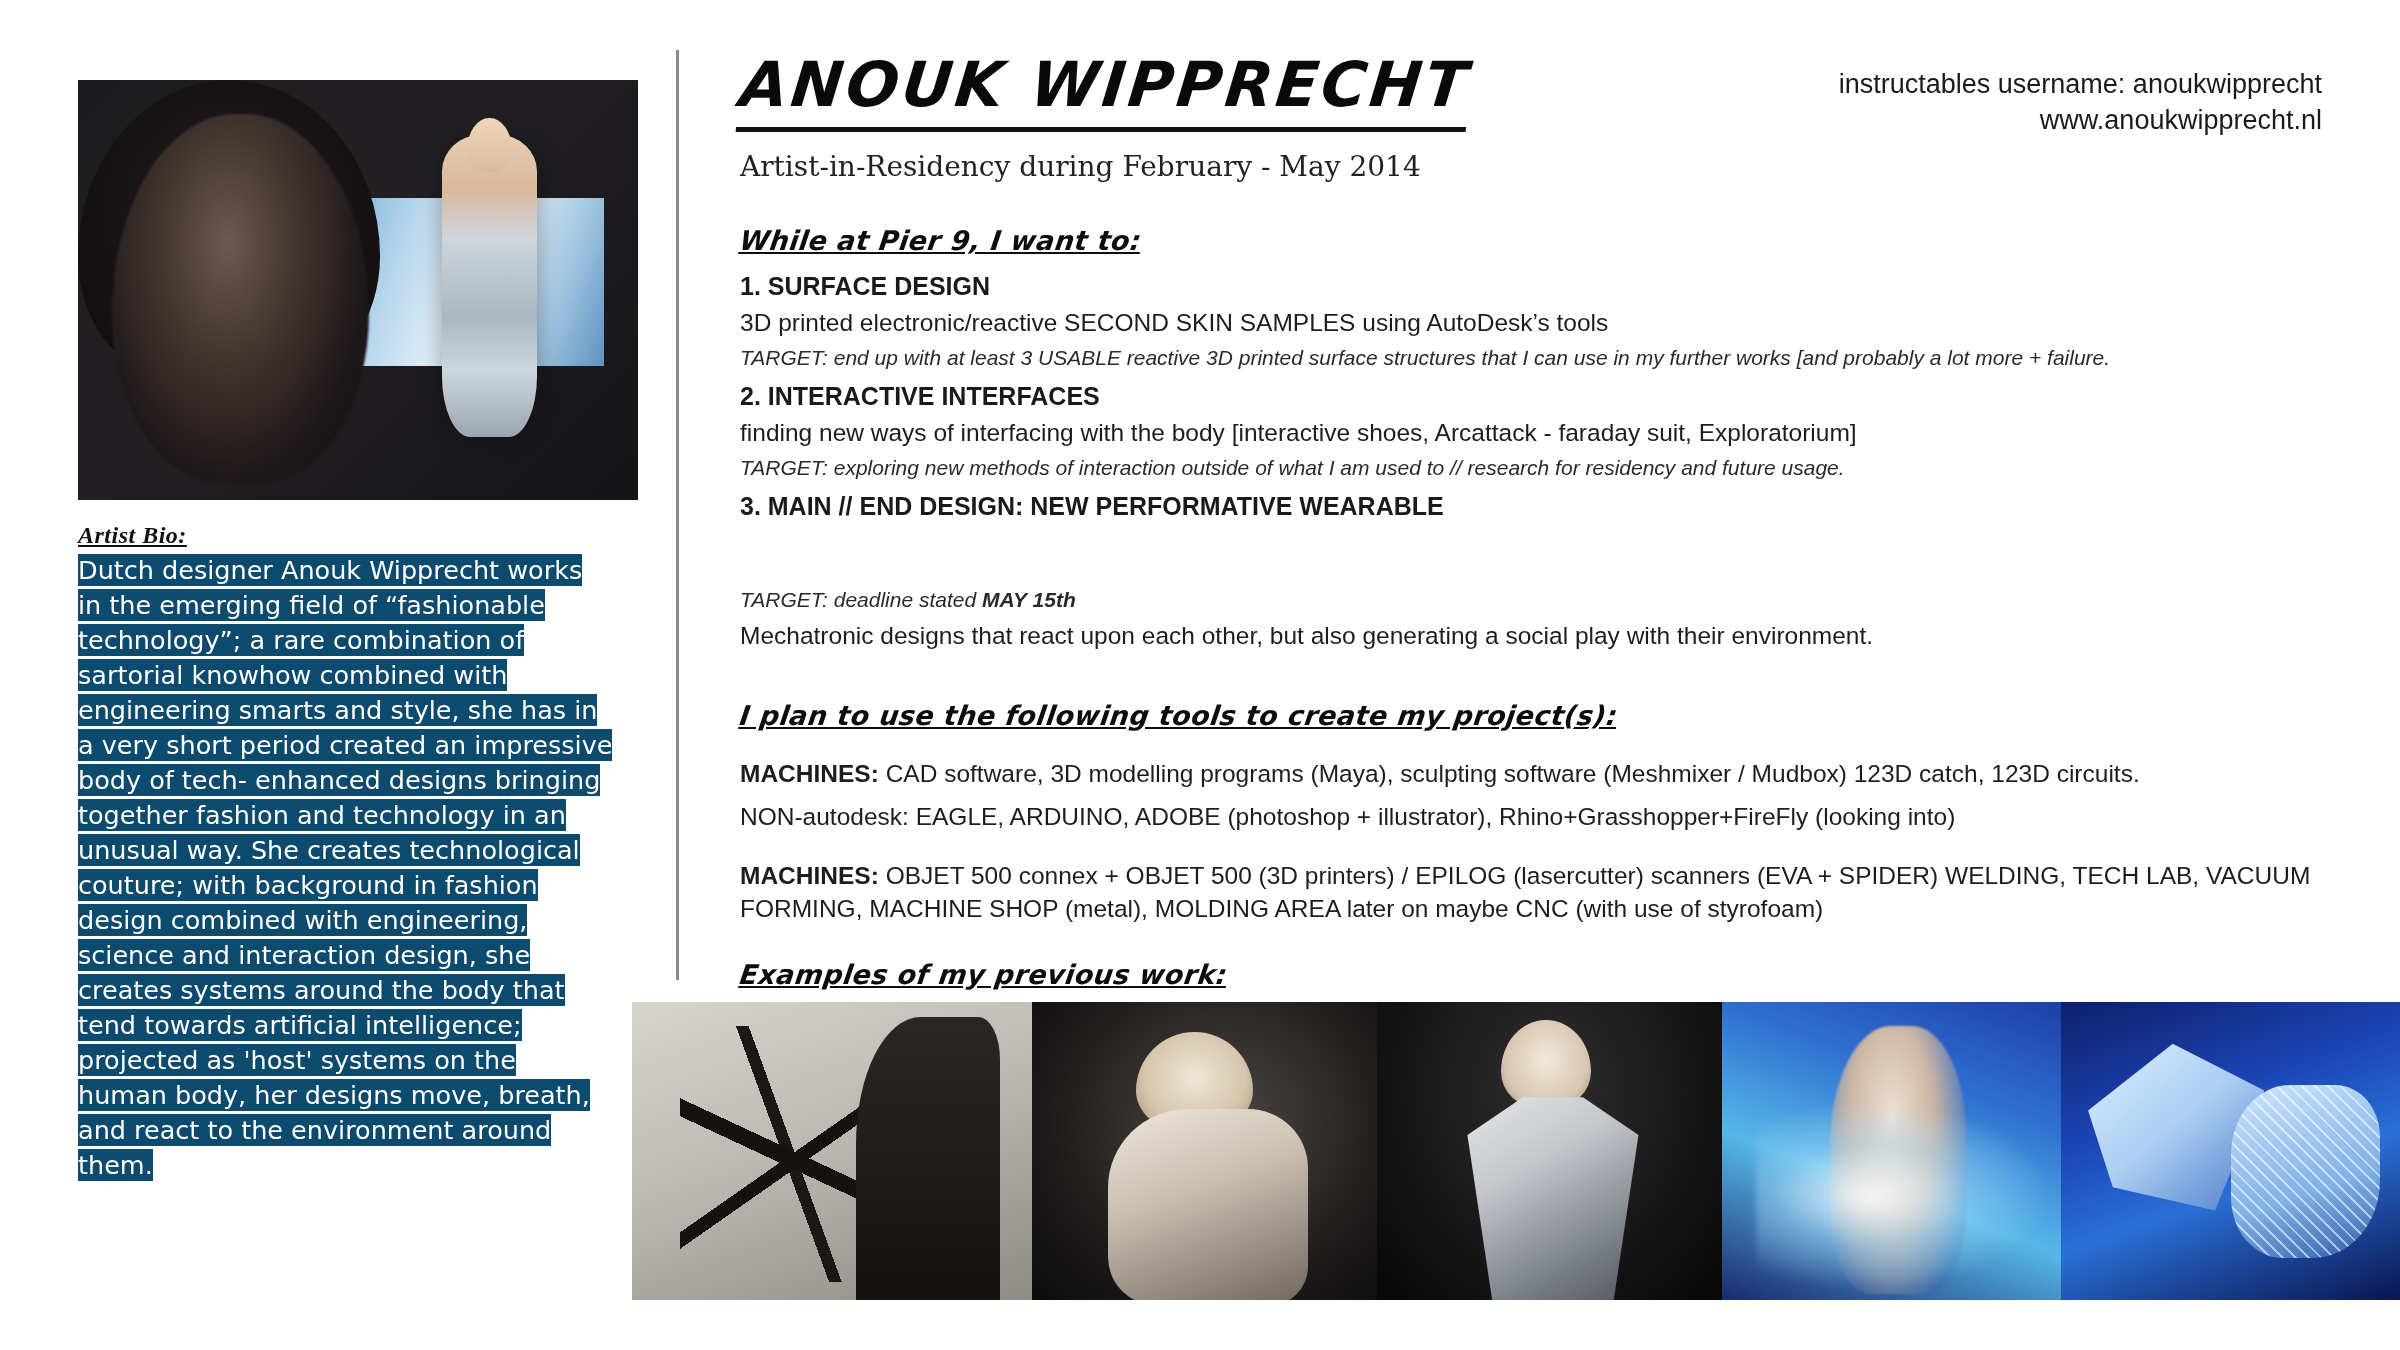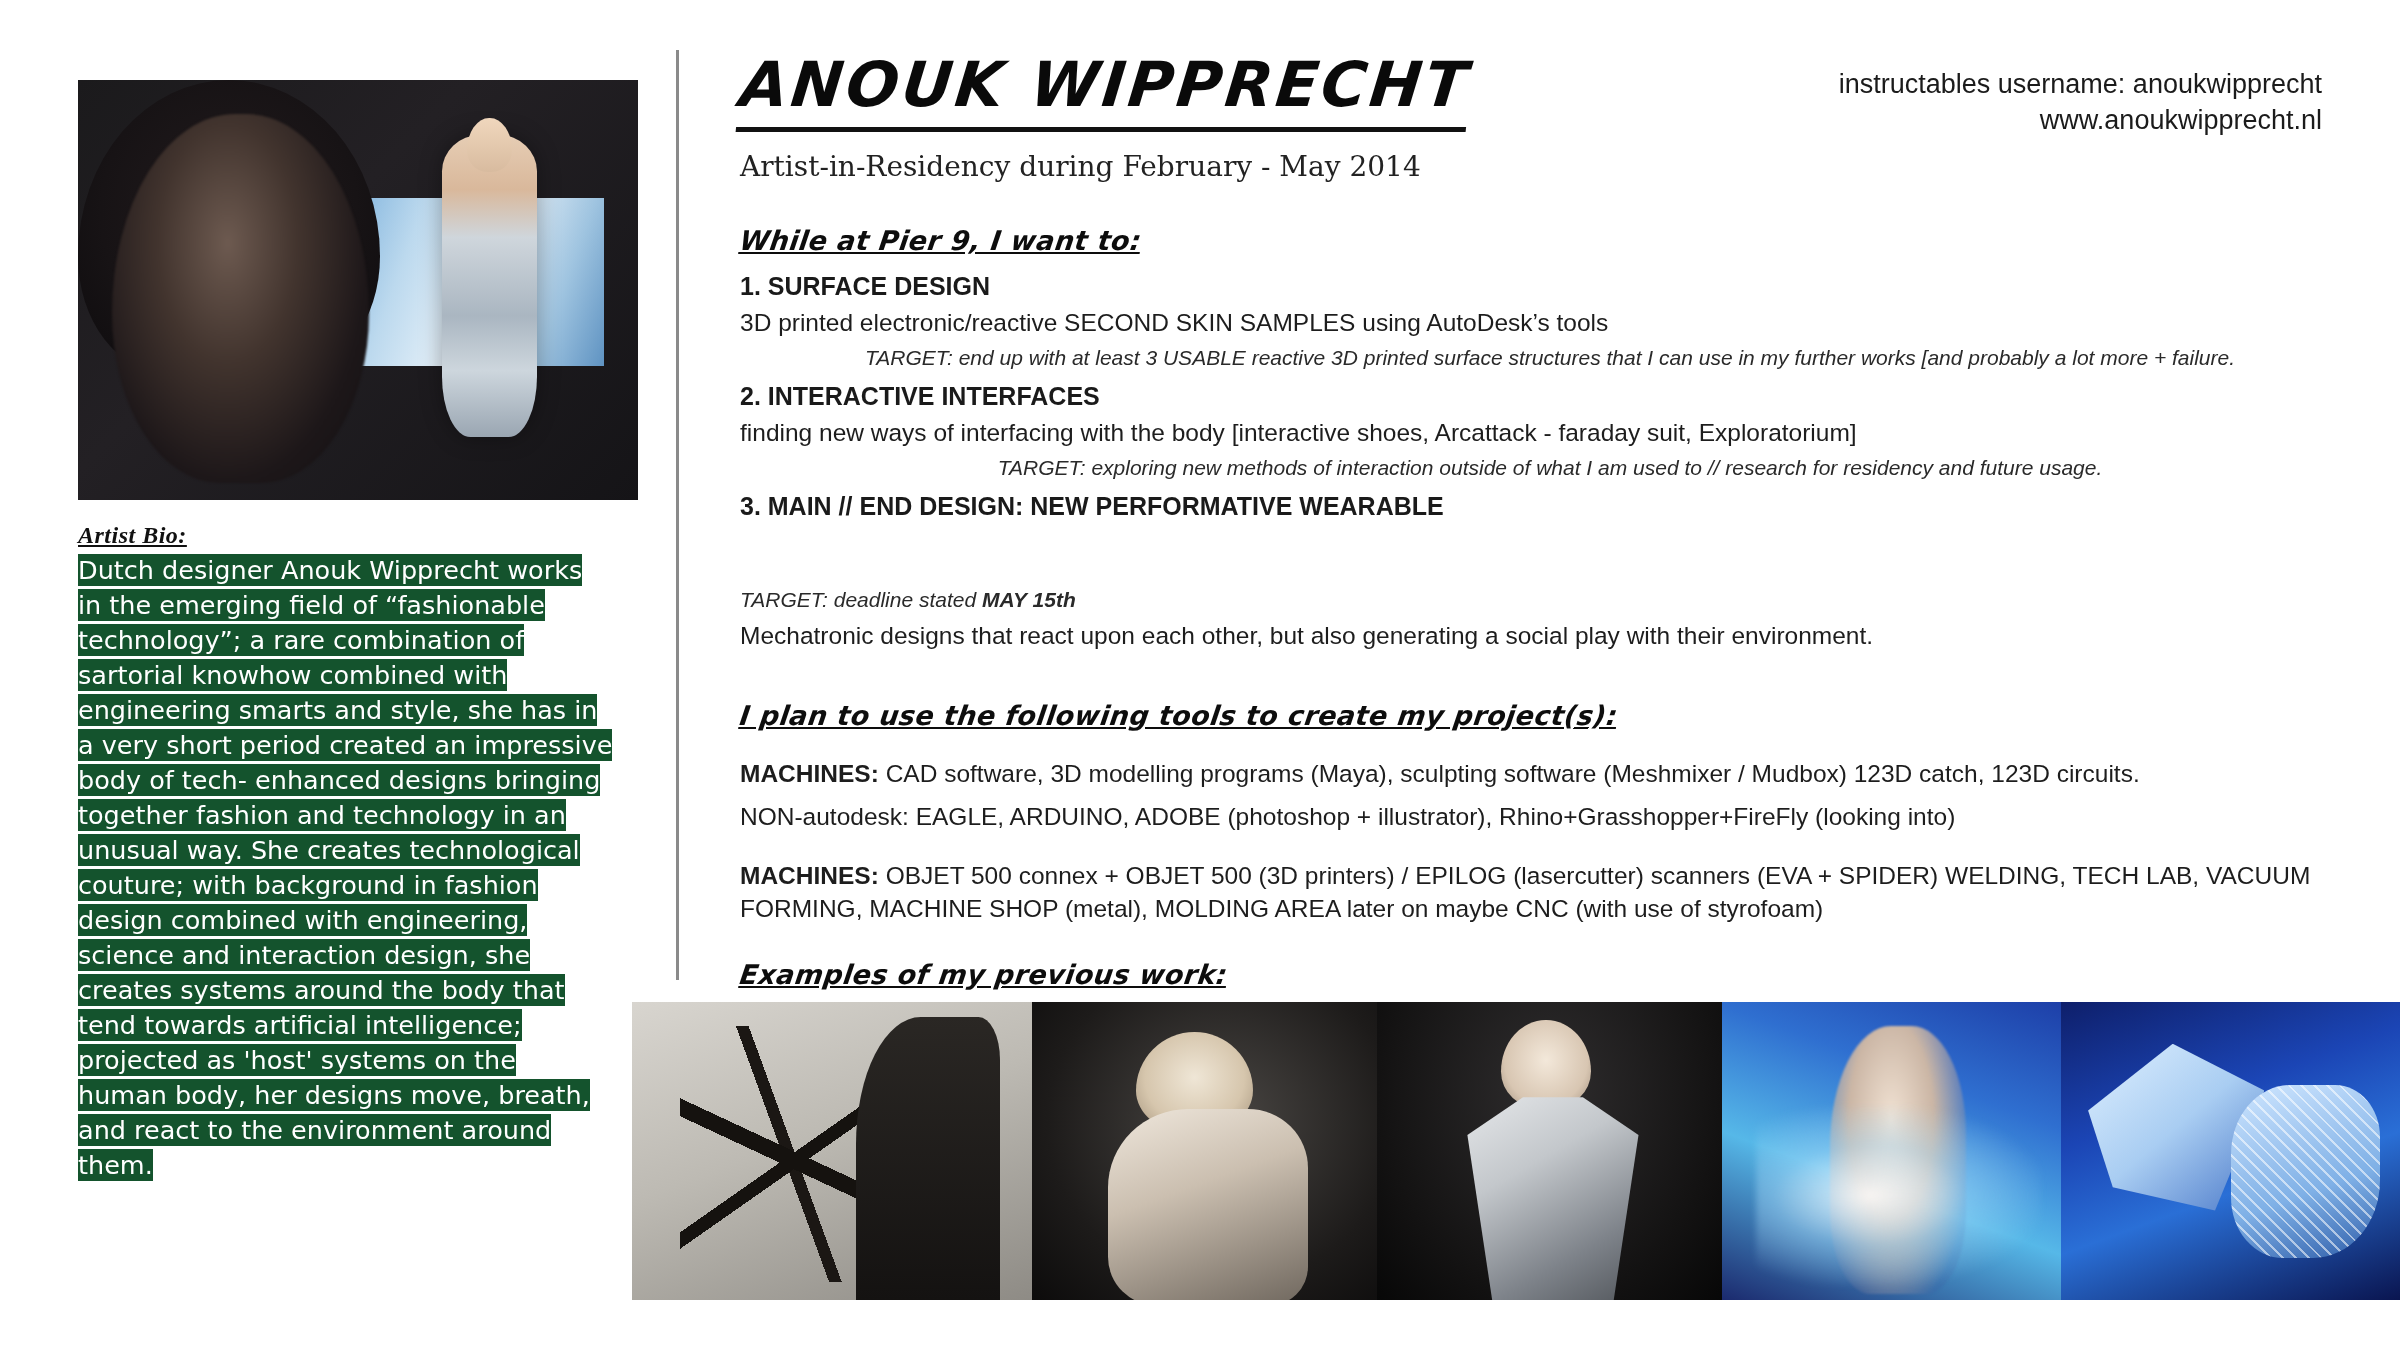--- a/index.html
+++ b/index.html
@@ -91,21 +91,21 @@
   }
   .bio-text {
     margin-top: 4px;
     font-family: "DejaVu Sans", sans-serif;
     font-size: 25.5px;
     line-height: 35px;
     color: #ffffff;
     width: 535px;
   }
   .bio-text span.hl {
-    background: #14532d;
+    background: #0c4a6e;
     color: #ffffff;
     padding: 1px 0;
     box-decoration-break: clone;
     -webkit-box-decoration-break: clone;
   }
 
   
   .divider {
     position: absolute;
     left: 676px;
@@ -175,21 +175,20 @@
     color: #1d1d1d;
     margin-top: 6px;
     line-height: 32px;
   }
   .target {
     font-size: 21px;
     font-style: italic;
     color: #2a2a2a;
     margin-top: 4px;
     line-height: 29px;
-    text-align: center;
   }
   .row-flex { display: flex; align-items: baseline; gap: 60px; flex-direction: column; }
 
   .sec2 { margin-top: 48px; }
   .tools-line {
     font-size: 24.5px;
     color: #1d1d1d;
     line-height: 33px;
     margin-top: 10px;
   }

